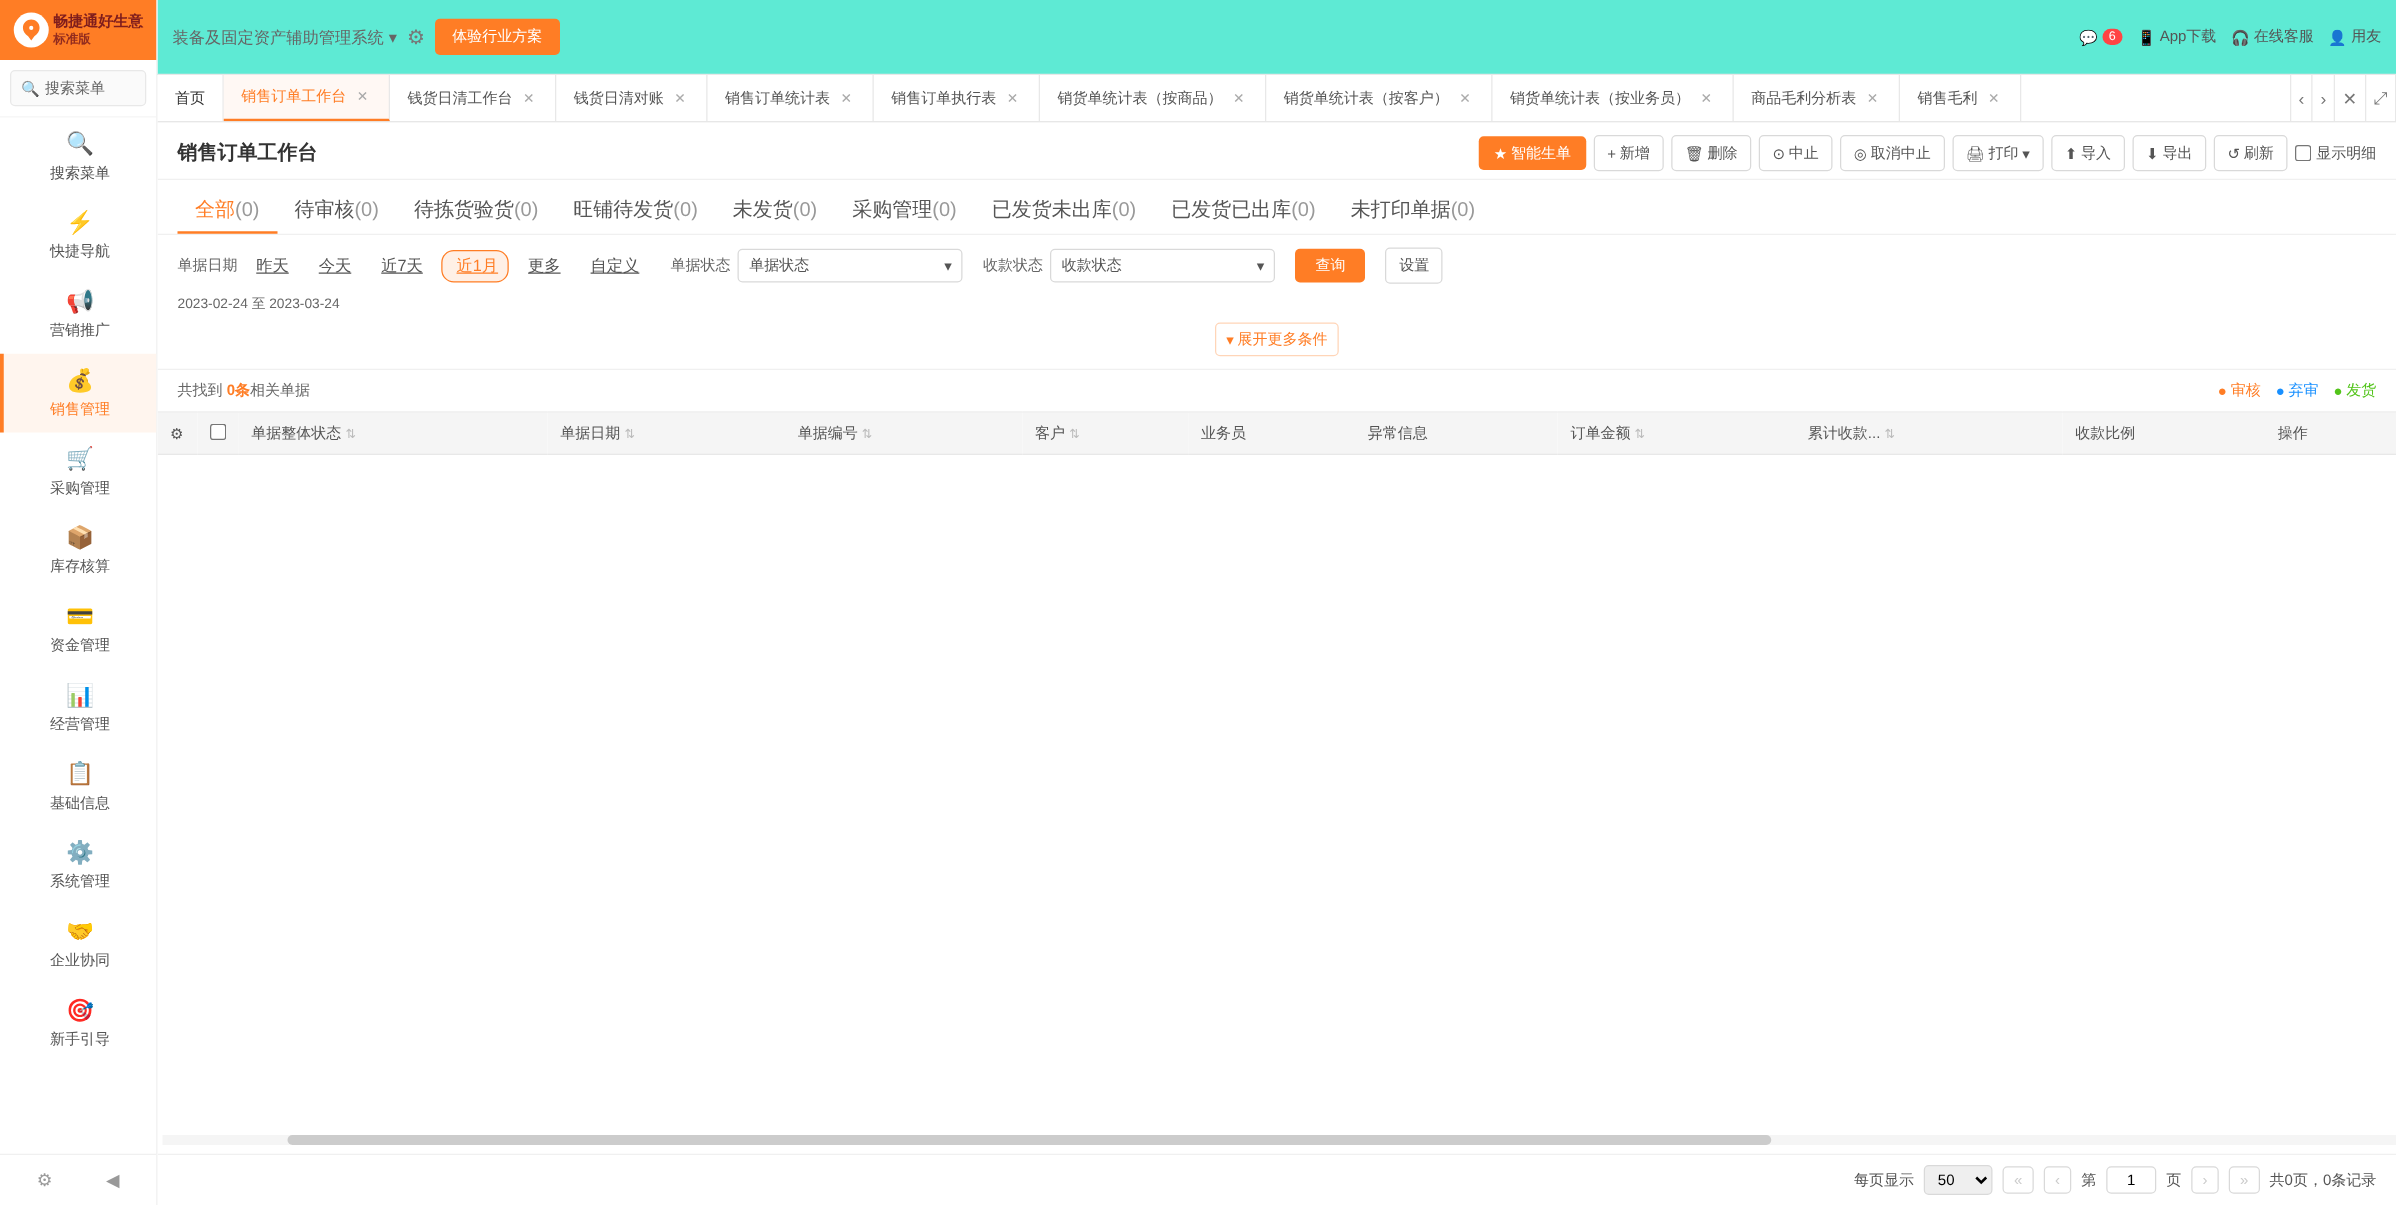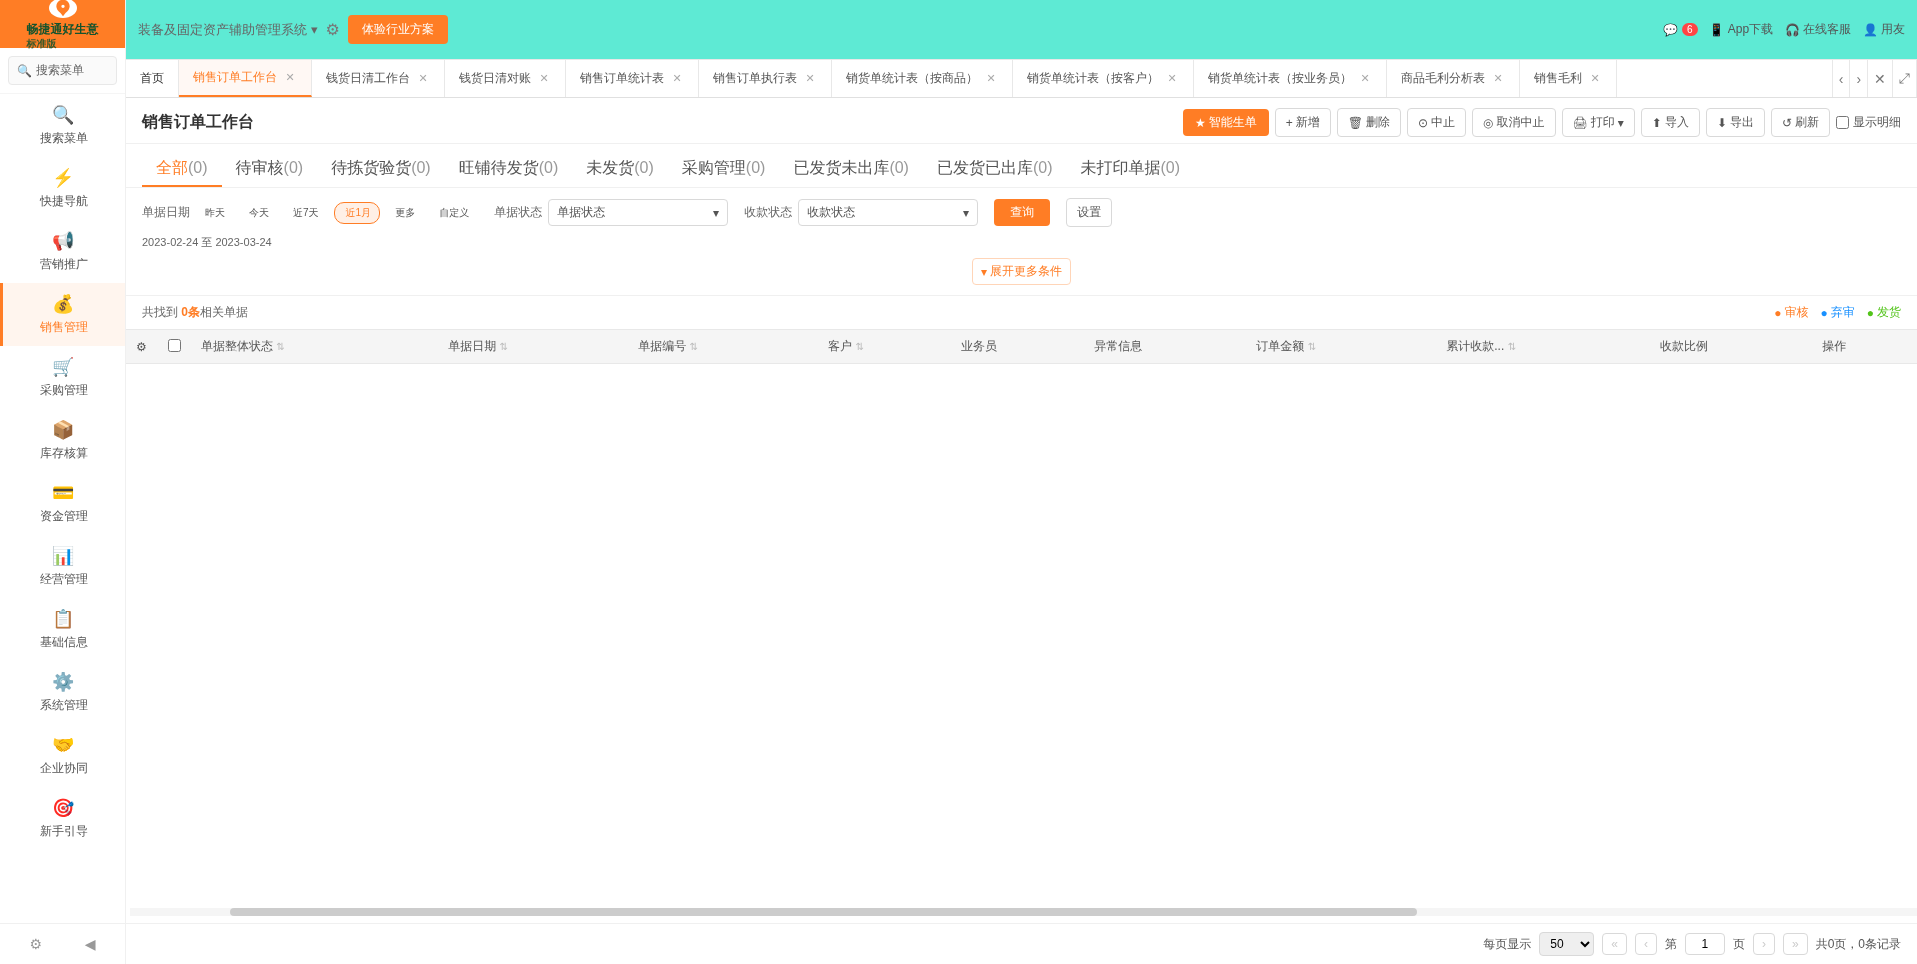--- a/index.html
+++ b/index.html
@@ -13,25 +13,24 @@
       flex-direction: column;
       border-right: 1px solid #f0f0f0;
       flex-shrink: 0;
     }
     .sidebar-logo {
       background: #ff7d25;
       height: 48px;
       display: flex;
       align-items: center;
       justify-content: center;
-      color: #14532d;
+      color: #7f1d1d;
       font-size: 13px;
       font-weight: bold;
       gap: 4px;
-      flex-direction: column;
     }
     .sidebar-logo .logo-icon {
       width: 28px;
       height: 28px;
       background: #fff;
       border-radius: 50%;
       display: flex;
       align-items: center;
       justify-content: center;
     }
@@ -304,23 +303,24 @@
     .filter-dates {
       display: flex;
       align-items: center;
       gap: 6px;
       flex-wrap: wrap;
     }
     .date-range-btn {
       padding: 3px 8px;
       border-radius: 3px;
       cursor: pointer;
-      font-size: 10px;
+      font-size: 13px;
       color: #555;
       border: 1px solid transparent;
+      text-decoration: underline;
     }
     .date-range-btn.active {
       background: #fff0e6;
       color: #ff7d25;
       border-color: #ff7d25;
       border-radius: 10px;
       padding-left: 11px;
     }
     .date-display {
       color: #666;

